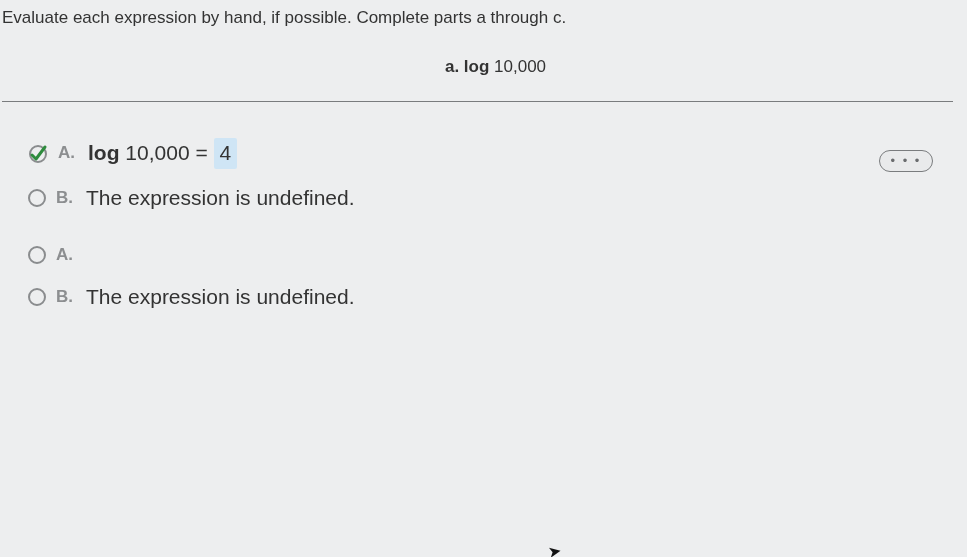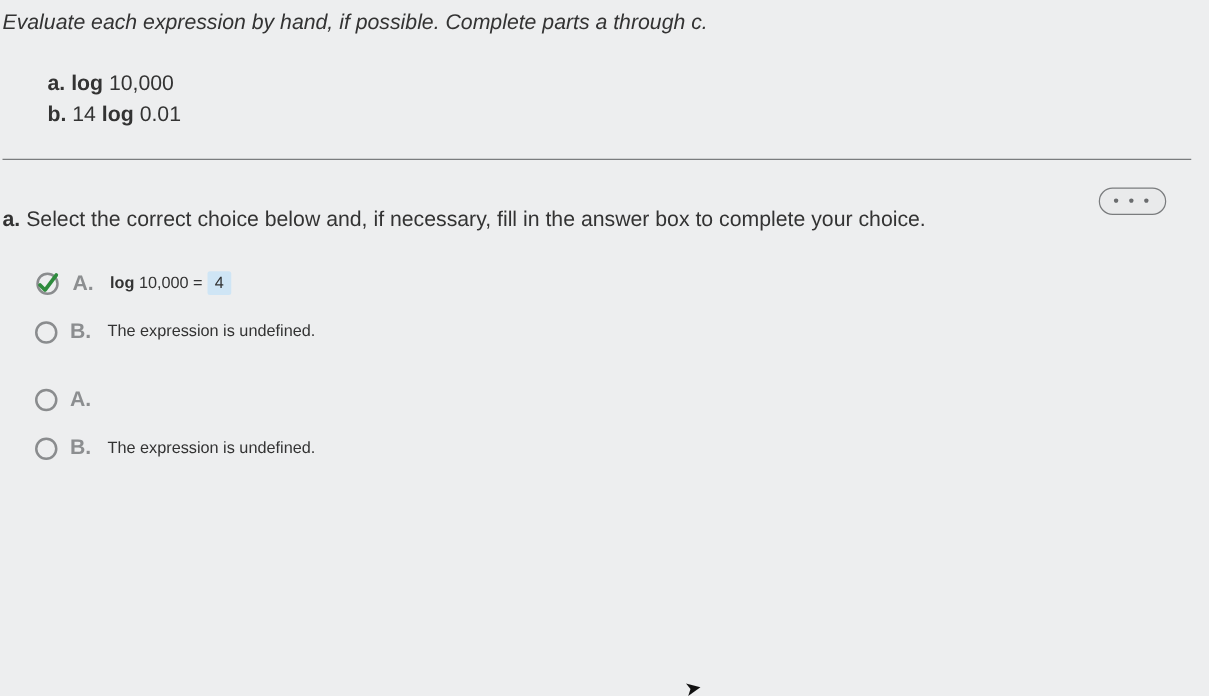--- a/index.html
+++ b/index.html
@@ -14,25 +14,25 @@
     font-size: 17px;
     line-height: 1.45;
     overflow: hidden;
   }
   .page {
     padding: 6px 14px 10px 2px;
   }
   .instruction {
     margin: 0 0 24px 0;
     font-size: 17px;
-    font-style: italic;
   }
   .problems {
     padding-left: 36px;
     margin-bottom: 22px;
+    text-align: center;
   }
   .problems li {
     list-style: none;
     margin: 1px 0;
   }
   .problems .lbl {
     font-weight: bold;
   }
   .op { font-weight: bold; }
   hr.divider {
@@ -85,21 +85,21 @@
     position: relative;
     flex: 0 0 20px;
   }
   .radio-checked svg { display:block; }
   .choice-letter {
     color: #8c8e90;
     font-weight: bold;
     min-width: 20px;
   }
   .choice-text {
-    font-size: 13px;
+    font-size: 21px;
     text-align: center;
   }
   .answer-filled {
     background: #cfe5f5;
     padding: 0 6px;
     border-radius: 2px;
     display: inline-block;
   }
   .answer-blank {
     display: inline-block;
@@ -124,36 +124,29 @@
 
 <div class="page">
 
   <p class="instruction">Evaluate each expression by hand, if possible. Complete parts a through c.</p>
 
   <ul class="problems">
     <li>
       <span class="lbl">a.</span>
       <span class="op">log</span><span> 10,000</span>
     </li>
-    <li>
-      <span class="lbl">b.</span>
-      <span>14 </span><span class="op">log</span><span> 0.01</span>
-    </li>
   </ul>
 
   <hr class="divider">
 
   <div class="more-pill">
     <span>• • •</span>
   </div>
 
   <div class="qsection">
-    <p class="qprompt">
-      <b>a.</b><span> Select the correct choice below and, if necessary, fill in the answer box to complete your choice.</span>
-    </p>
     <div class="choices">
       <div class="choice">
         <span class="radio-checked">
           <svg width="20" height="20" viewBox="0 0 20 20">
             <circle cx="10" cy="10" r="8" fill="none" stroke="#8a8c8e" stroke-width="2"></circle>
             <path d="M4 11 L8 15 L17 3" fill="none" stroke="#2e8b3d" stroke-width="3" stroke-linecap="round" stroke-linejoin="round"></path>
           </svg>
         </span>
         <span class="choice-letter">A.</span>
         <span class="choice-text">

